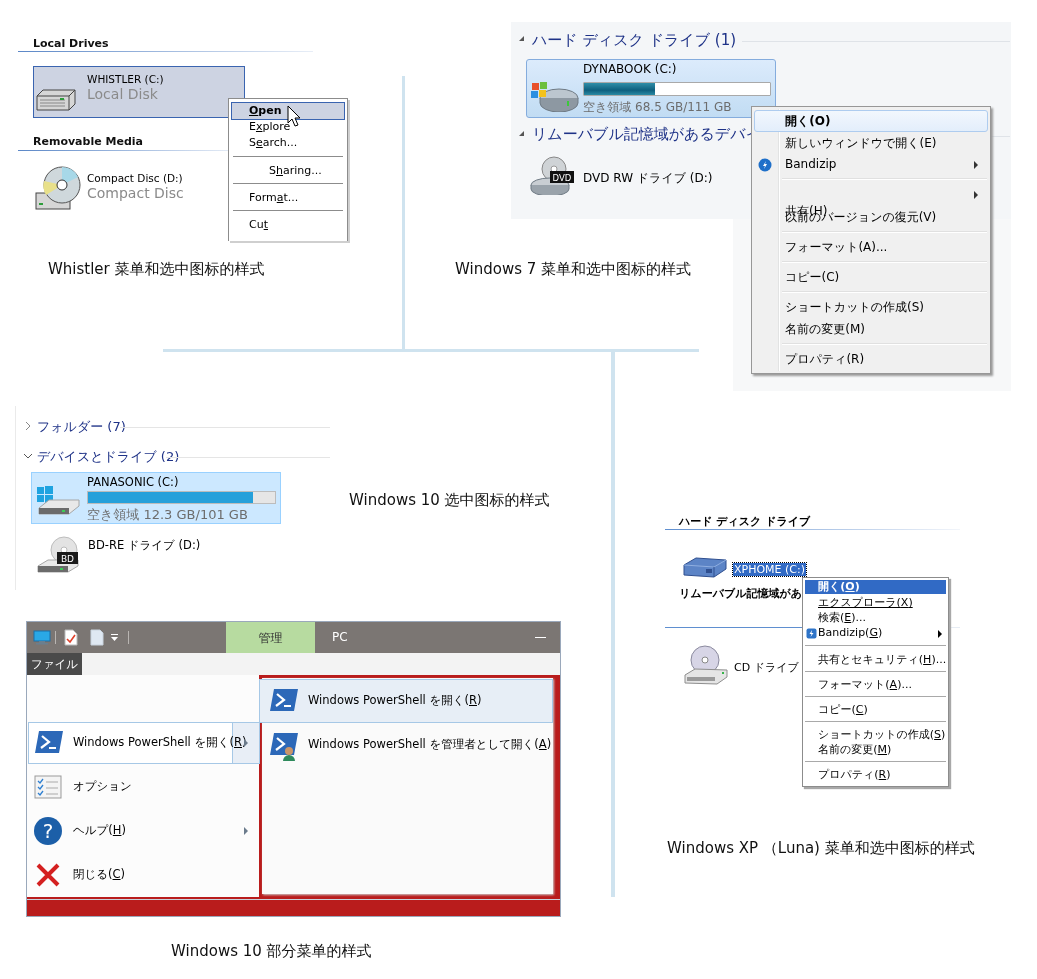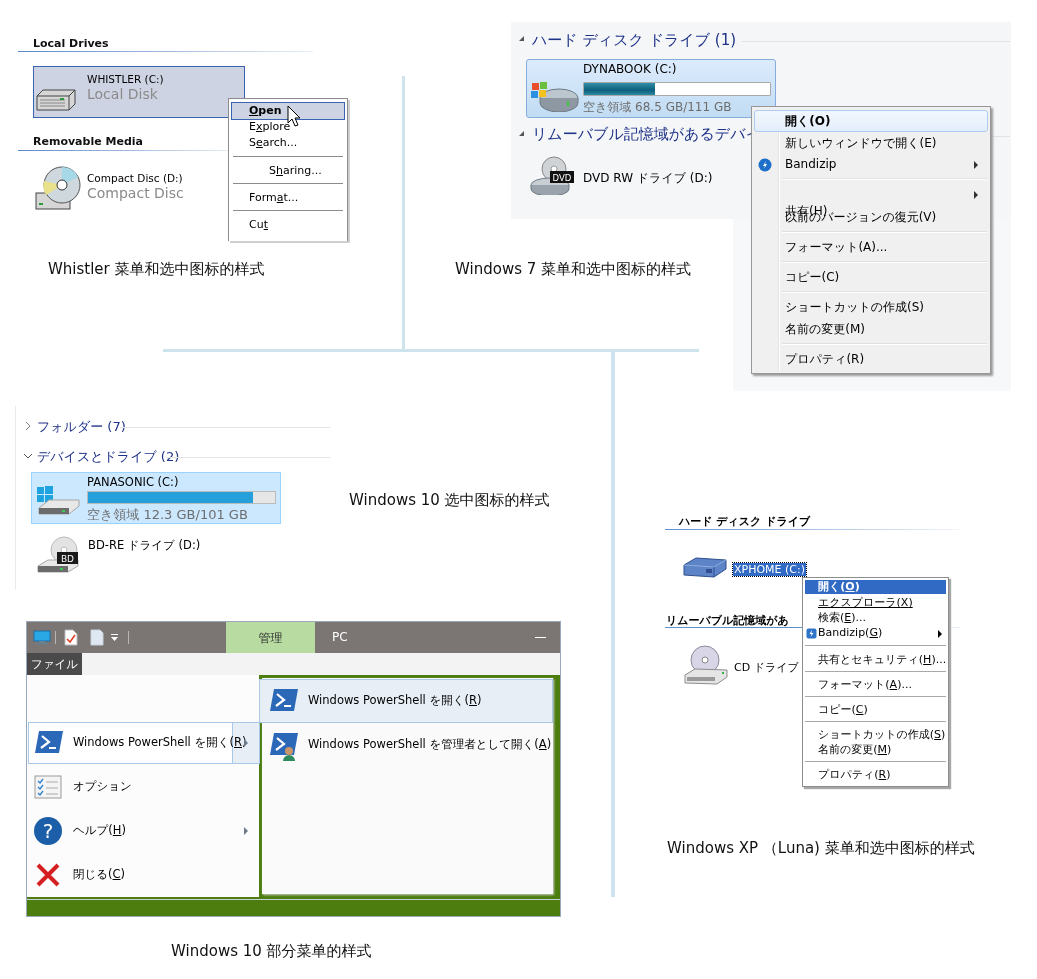--- a/index.html
+++ b/index.html
@@ -43,21 +43,21 @@
   .w10bd{position:absolute;left:15px;top:406px;width:1px;height:184px;background:#eaeaea;}
   .w10hdr{position:absolute;font-size:13px;color:#1e3287;white-space:nowrap;}
   .w10line{position:absolute;height:1px;background:#e5e5e5;}
   .w10sel{position:absolute;left:31px;top:472px;width:248px;height:50px;background:#cce8ff;border:1px solid #99d1ff;}
   .w10name{position:absolute;font-size:11.5px;color:#000;white-space:nowrap;}
   .w10bar{position:absolute;left:87px;top:491px;width:187px;height:11px;background:#e6e6e6;border:1px solid #bcbcbc;}
   .w10fill{height:100%;width:88%;background:#26a0da;}
   .w10sub{position:absolute;font-size:13px;color:#6d6d6d;white-space:nowrap;}
 
   
-  .w10m{position:absolute;left:26px;top:621px;width:533px;height:294px;border:1px solid #9aa8bb;background:#4d7c0f;}
+  .w10m{position:absolute;left:26px;top:621px;width:533px;height:294px;border:1px solid #9aa8bb;background:#b91c1c;}
   .w10m .title{position:absolute;left:0;top:0;width:533px;height:31px;background:#7b7673;}
   .w10m .mgmt{position:absolute;left:199px;top:0;width:89px;height:31px;background:#b7dba0;font-size:12px;color:#333;text-align:center;line-height:33px;}
   .w10m .pc{position:absolute;left:305px;top:0;height:31px;font-size:12px;color:#fff;line-height:31px;}
   .w10m .minbtn{position:absolute;left:508px;top:15px;width:11px;height:1px;background:#fff;}
   .w10m .filebar{position:absolute;left:0;top:31px;width:533px;height:22px;background:#f3f3f3;}
   .w10m .filetab{position:absolute;left:0;top:31px;width:55px;height:22px;background:#4a4a4a;color:#fff;font-size:11.5px;line-height:22px;text-align:center;}
   .w10m .leftpane{position:absolute;left:0;top:53px;width:232px;height:222px;background:#fcfcfc;}
   .w10m .rightpane{position:absolute;left:235px;top:56px;width:291px;height:216px;background:#fafafa;box-shadow:1px 1px 2px #ccc;}
   .w10m .li{position:absolute;left:0;width:232px;height:44px;}
   .w10m .li .lbl{position:absolute;left:46px;top:14px;font-size:11.5px;color:#000;white-space:nowrap;}
@@ -334,21 +334,21 @@
 <div class="xphdr" style="left:679px;top:514px;">ハード ディスク ドライブ</div>
 <div class="xpline" style="left:665px;top:529px;width:295px;"></div>
 <svg class="abs" style="left:682px;top:555px;" width="46" height="26">
   <path d="M2 10 L14 3 L44 5 L44 14 L32 22 L2 20 Z" fill="#5c84c6" stroke="#2f4f8f"></path>
   <path d="M2 10 L32 12 L44 5" fill="none" stroke="#8faee0"></path>
     <path d="M32 12 L32 22" stroke="#2f4f8f"></path>
   <rect x="24" y="14" width="6" height="4" fill="#2f4f8f"></rect>
 </svg>
 <div class="xpname" style="left:733px;top:563px;background:#316ac5;color:#fff;outline:1px dotted #000;padding:0 1px;">XPHOME (C:)</div>
 
-<div class="xphdr" style="left:666px;top:613px;width:136px;overflow:hidden;">リムーバブル記憶域があ</div>
+<div class="xphdr" style="left:666px;top:586px;width:136px;overflow:hidden;text-align:right;">リムーバブル記憶域があ</div>
 <div class="xpline" style="left:665px;top:627px;width:137px;background:#5f8fd0;"></div>
 <div class="xpline" style="left:947px;top:627px;width:13px;background:#e6ecf4;"></div>
 
 <svg class="abs" style="left:683px;top:645px;" width="48" height="44">
   <circle cx="22" cy="15" r="14" fill="#d7d5e6" stroke="#8b8a9e"></circle>
     <circle cx="22" cy="15" r="3" fill="#fff" stroke="#888"></circle>
   <path d="M2 30 L12 24 L44 25 L44 32 L34 39 L2 38 Z" fill="#e5e5e5" stroke="#8e8e8e"></path>
   <rect x="4" y="32" width="28" height="4" fill="#9a9a9a"></rect>
     <rect x="39" y="27" width="2" height="2" fill="#36b44a"></rect>
 </svg>

